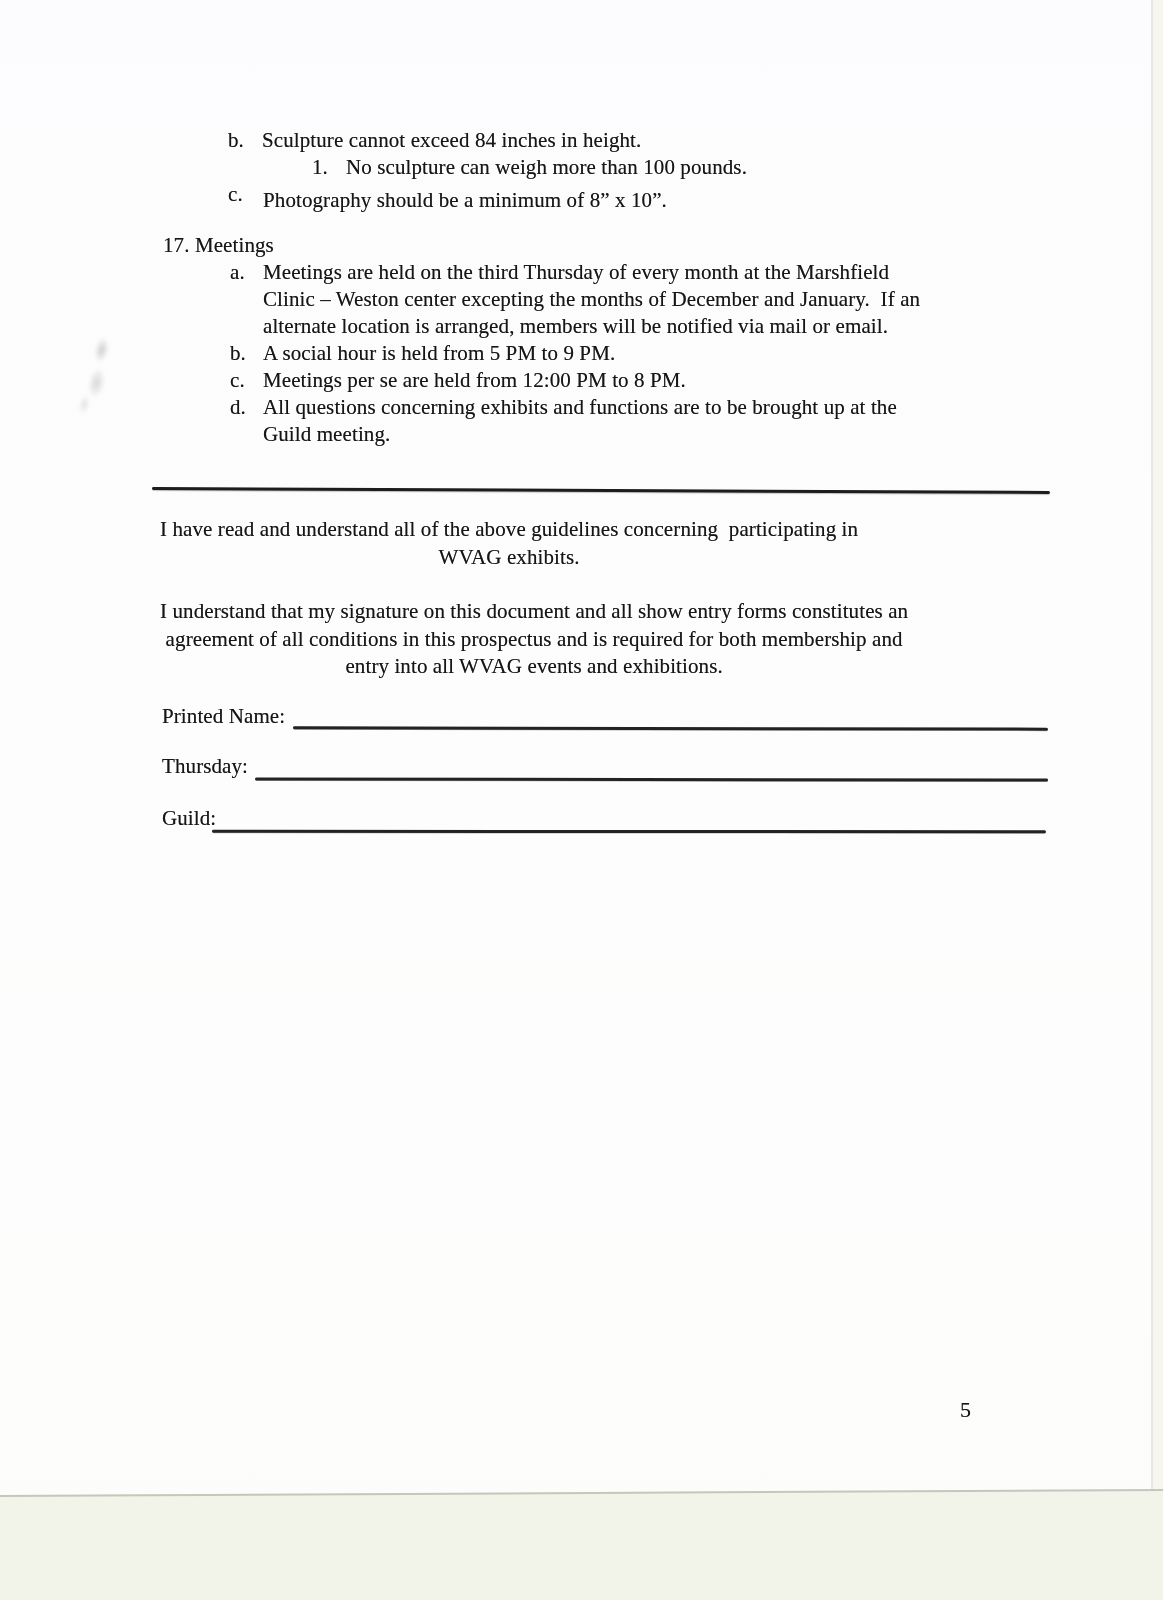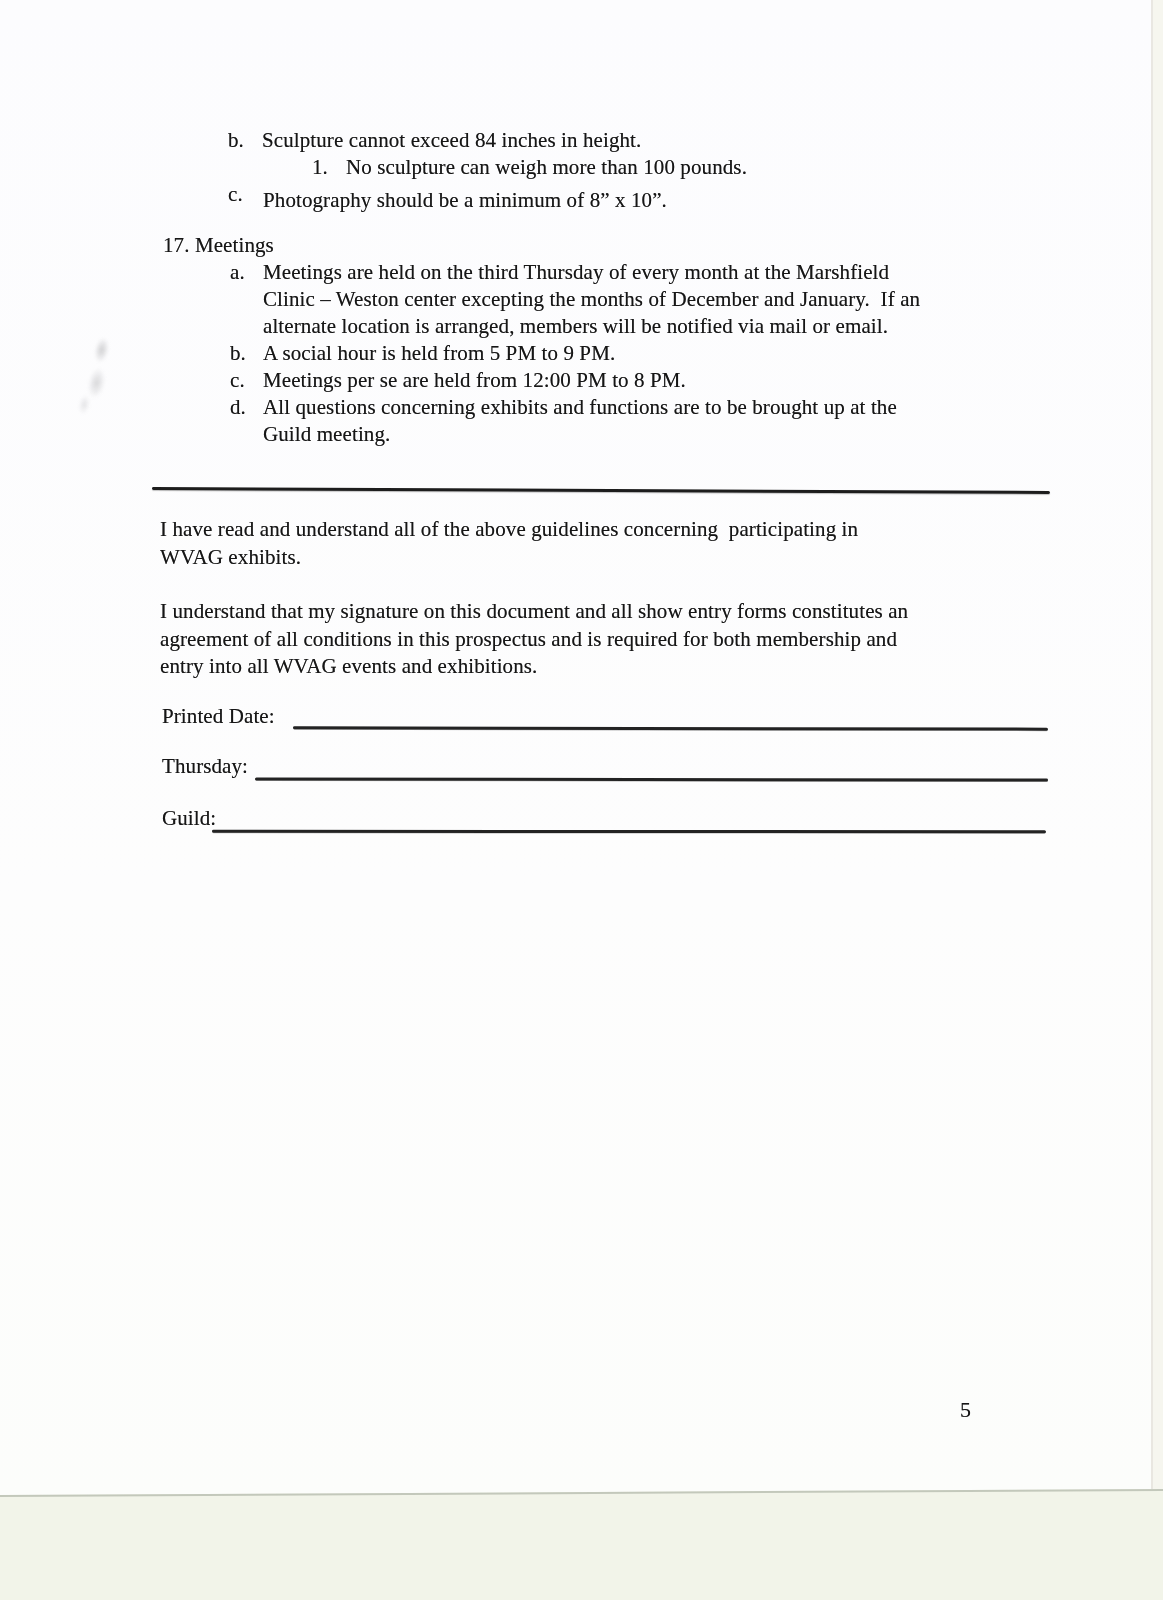--- a/index.html
+++ b/index.html
@@ -35,21 +35,21 @@
     transform:skewY(-0.3deg);
   }
   .txt {
     position:absolute;
     font-size:21px; line-height:27px;
     color:#161616;
     white-space:pre-line;
     letter-spacing:.1px;
     text-shadow:0 0 .6px rgba(25,25,25,.55);
   }
-  .para { line-height:27.5px; }
+  .para { line-height:27.5px;text-align:center; }
   .ink-line {
     position:absolute; height:3px; background:#232323; border-radius:2px;
     box-shadow:0 .5px 0 rgba(40,40,40,.35);
   }
   .divider {
     position:absolute; left:152px; top:487px; width:898px; height:3px;
     background:#1d1d1d; border-radius:2px;
     transform-origin:left center; transform:rotate(0.25deg);
     box-shadow:0 1px 1px rgba(60,60,60,.3);
   }
@@ -108,21 +108,21 @@
   <div class="divider"></div>
 
   <div>
     <span class="txt para" style="left:160px; top:516px;">I have read and understand all of the above guidelines concerning&nbsp; participating in
 WVAG exhibits.</span>
 
     <span class="txt para" style="left:160px; top:598px;">I understand that my signature on this document and all show entry forms constitutes an
 agreement of all conditions in this prospectus and is required for both membership and
 entry into all WVAG events and exhibitions.</span>
 
-    <span class="txt" style="left:162px; top:703px;">Printed Date:</span>
+    <span class="txt" style="left:162px; top:703px;">Printed Name:</span>
     <div class="ink-line" style="left:293px; top:727px; width:755px; transform:rotate(0.1deg);"></div>
 
     <span class="txt" style="left:162px; top:753px;">Thursday:</span>
     <div class="ink-line" style="left:255px; top:778px; width:793px; transform:rotate(0.08deg);"></div>
 
     <span class="txt" style="left:162px; top:805px;">Guild:</span>
     <div class="ink-line" style="left:212px; top:830px; width:834px; transform:rotate(0.05deg);"></div>
   </div>
 
   <span class="txt page-num" style="left:960px; top:1396px;">5</span>

